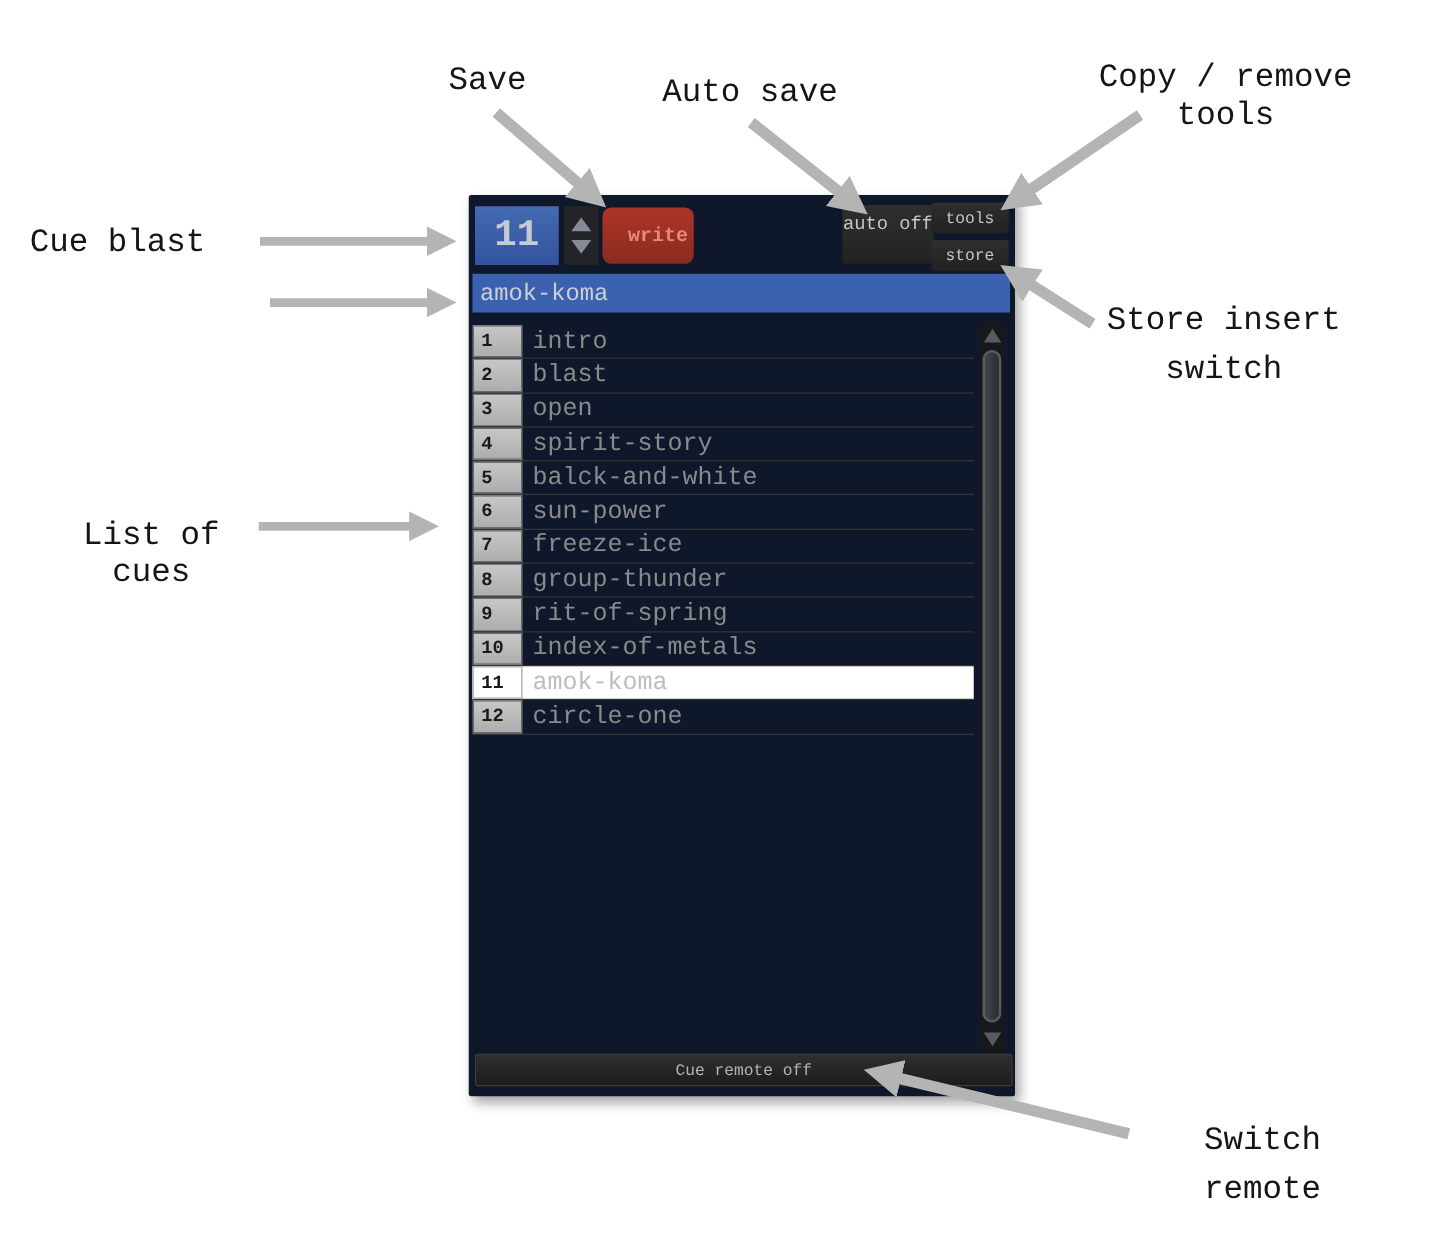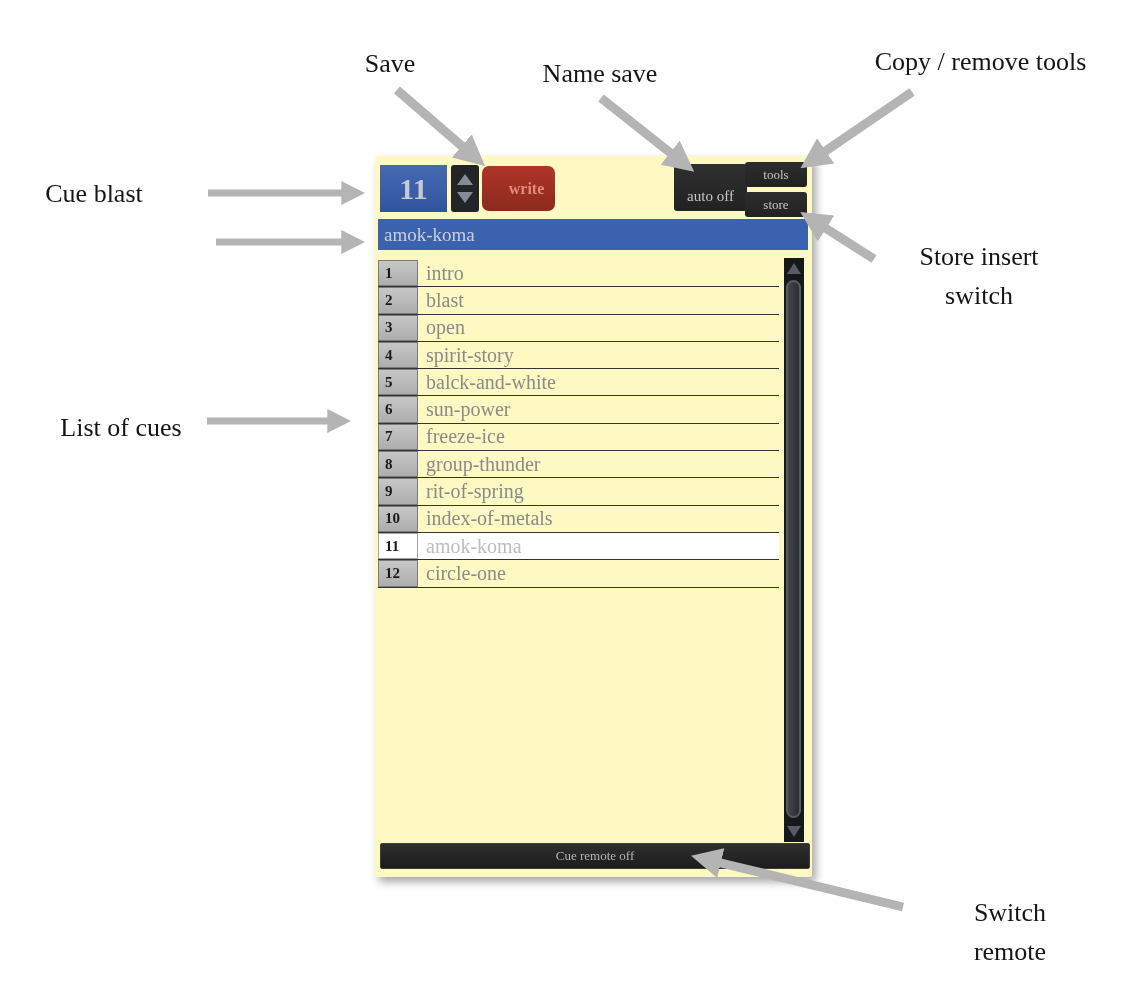--- a/index.html
+++ b/index.html
@@ -1,50 +1,50 @@
 <!DOCTYPE html>
 <html><head>
 <meta charset="utf-8">
 <style>
   html,body{margin:0;padding:0;background:#fff;}
   .canvas{position:relative;width:1143px;height:999px;background:#ffffff;
-          font-family:Liberation Serif, serif;overflow:hidden;}
+          font-family:Liberation Mono, monospace;overflow:hidden;}
 
   
   .ann{position:absolute;color:#151515;font-size:26px;line-height:30px;
        text-align:center;font-weight:400;}
   .ann.two{line-height:39px;}
 
   
   .arrows{position:absolute;left:0;top:0;z-index:6;pointer-events:none;}
 
   
   .panel{position:absolute;left:375px;top:156px;width:437px;height:721px;
-         background:#fef9c3;border-radius:2px;
+         background:#0f172a;border-radius:2px;
          box-shadow:4px 5px 9px rgba(0,0,0,0.35);z-index:2;}
 
   .cue-num-box{position:absolute;left:5px;top:9px;width:67px;height:47px;
          background:linear-gradient(#446ab2,#32549e);color:#c6cad2;
          font-size:30px;font-weight:700;display:flex;align-items:center;
          justify-content:center;}
   .spinner{position:absolute;left:76px;top:9px;width:28px;height:47px;
          background:#222428;border-radius:3px;display:flex;flex-direction:column;
          align-items:center;justify-content:center;gap:7px;}
   .tri-up{width:0;height:0;border-left:8px solid transparent;
          border-right:8px solid transparent;border-bottom:11px solid #868c96;}
   .tri-down{width:0;height:0;border-left:8px solid transparent;
          border-right:8px solid transparent;border-top:11px solid #868c96;}
   .write-btn{position:absolute;left:107px;top:10px;width:57px;height:45px;
          background:linear-gradient(#ae3528,#8b2a1e);border-radius:7px;
          color:#e28a7c;font-size:16px;font-weight:700;display:flex;
          align-items:center;justify-content:center;padding-left:16px;}
   .autooff-btn{position:absolute;left:299px;top:8px;width:73px;height:47px;
          background:linear-gradient(#2f2f2f,#222222);border-radius:3px;
          color:#c6c6c6;font-size:15px;display:flex;align-items:flex-end;
-         justify-content:center;padding-bottom:6px;box-sizing:border-box;}
+         justify-content:center;padding-bottom:23px;box-sizing:border-box;}
   .small-btn{position:absolute;left:370px;width:62px;height:25px;
          background:linear-gradient(#2e2e2e,#212121);border-radius:3px;
          color:#c6c6c6;font-size:13px;display:flex;align-items:center;
          justify-content:center;}
   .tools-btn{top:6px;}
   .store-btn{top:36px;}
   .name-field{position:absolute;left:3px;top:63px;width:430px;height:31px;
          background:#3a62ae;color:#ccced8;font-size:19px;display:flex;
          align-items:center;padding-left:6px;box-sizing:border-box;}
 
@@ -76,21 +76,21 @@
          background:linear-gradient(#2f2f2f,#1c1c1c);border:1px solid #3c3c3c;
          border-radius:2px;color:#b5b5b5;font-size:13px;display:flex;
          align-items:center;justify-content:center;box-sizing:border-box;}
 </style>
 </head>
 <body>
 
 <div class="canvas">
 
   <div class="ann" style="left:330px;top:49px;width:120px;">Save</div>
-  <div class="ann" style="left:525px;top:59px;width:150px;">Name save</div>
+  <div class="ann" style="left:525px;top:59px;width:150px;">Auto save</div>
   <div class="ann" style="left:833px;top:47px;width:295px;">Copy / remove tools</div>
   <div class="ann" style="left:8px;top:179px;width:172px;">Cue blast</div>
   <div class="ann" style="left:40px;top:413px;width:162px;">List of cues</div>
   <div class="ann two" style="left:878px;top:237px;width:202px;">
     <span>Store insert</span><br>
     <span>switch</span>
   </div>
   <div class="ann two" style="left:920px;top:893px;width:180px;">
     <span>Switch</span><br>
     <span>remote</span>

